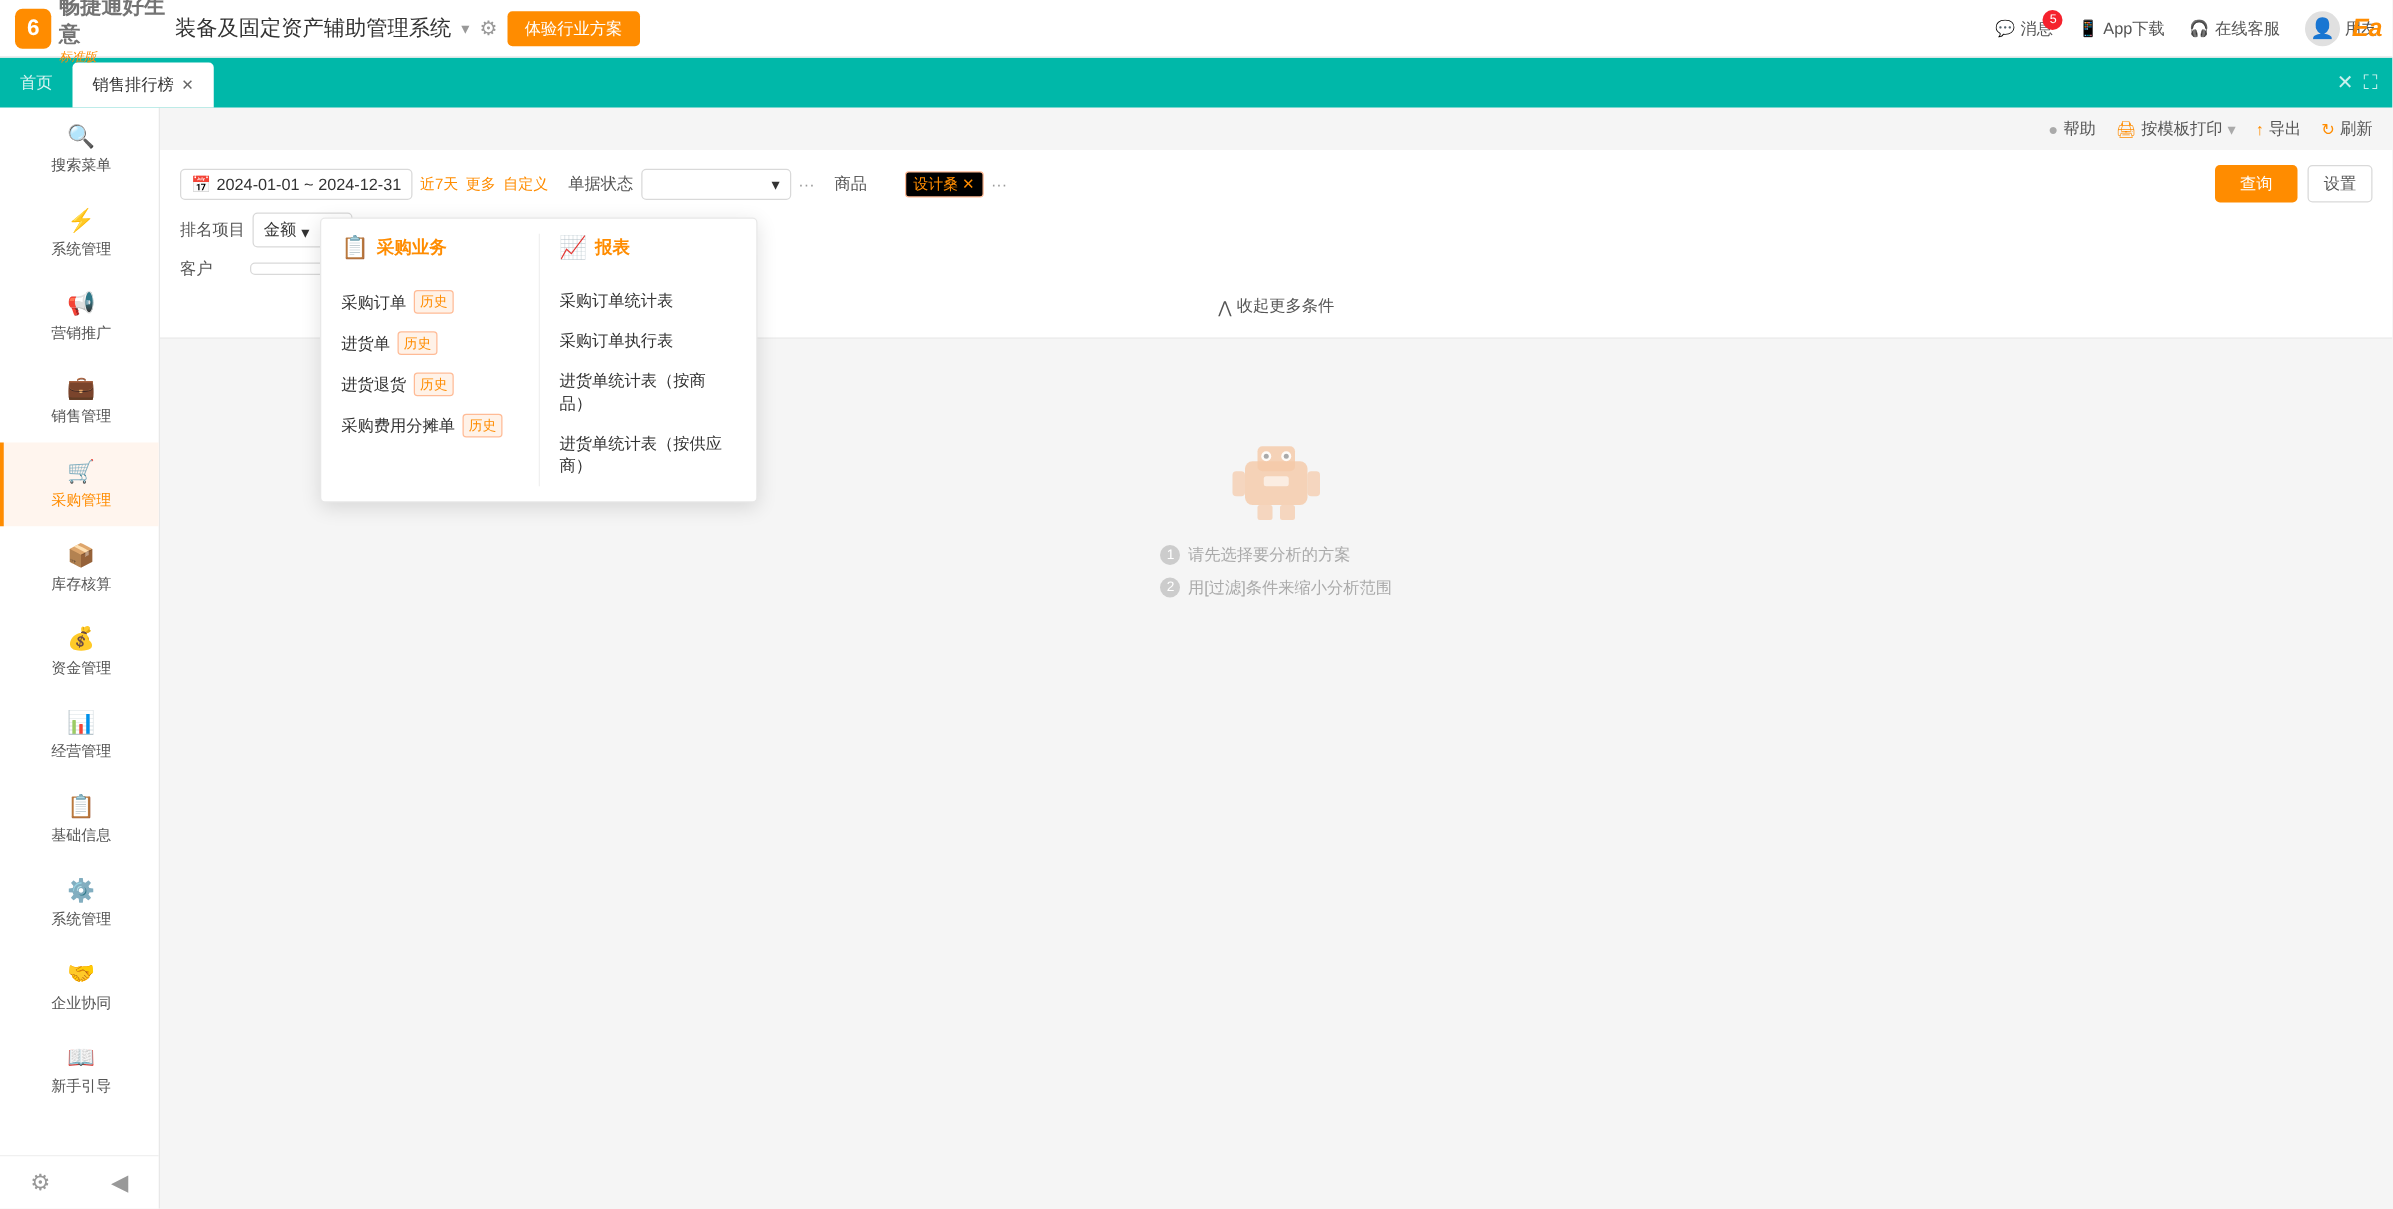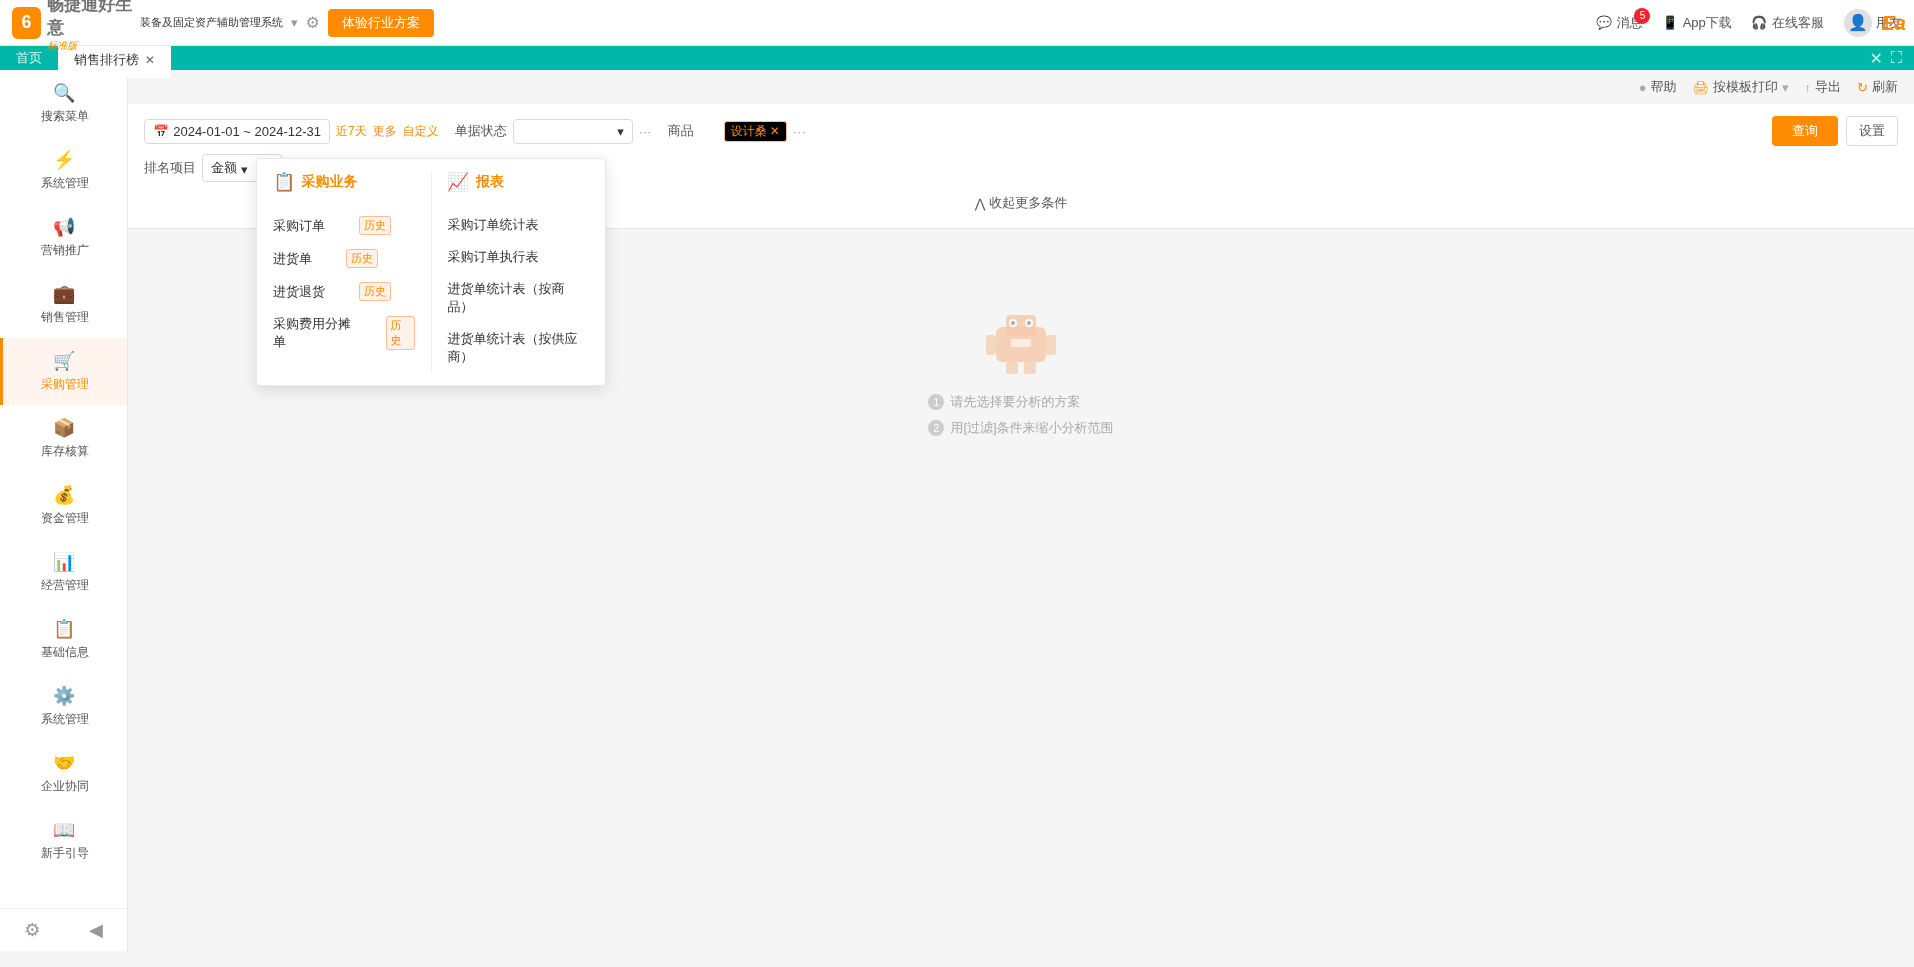--- a/index.html
+++ b/index.html
@@ -18,21 +18,21 @@
     .logo-icon {
       width: 32px; height: 32px; background: #ff8c00;
       border-radius: 6px; display: flex; align-items: center; justify-content: center;
       color: #fff; font-size: 18px; font-weight: bold;
     }
     .logo-tag { font-size: 10px; color: #ff8c00; font-style: italic; }
 
     .system-title-area {
       display: flex; align-items: center; gap: 8px; flex: 1;
     }
-    .system-title { font-size: 11px; color: #333; }
+    .system-title { font-size: 17px; color: #333; }
     .title-arrow { color: #999; cursor: pointer; }
     .settings-icon { color: #999; cursor: pointer; font-size: 16px; }
     .industry-btn {
       background: #ff8c00; color: #fff; border: none; border-radius: 4px;
       padding: 5px 14px; font-size: 13px; cursor: pointer;
     }
 
     .header-right {
       display: flex; align-items: center; gap: 20px;
     }
@@ -47,21 +47,21 @@
       display: flex; align-items: center; justify-content: center;
     }
     .user-avatar {
       width: 28px; height: 28px; border-radius: 50%;
       background: #e0e0e0; display: flex; align-items: center; justify-content: center;
       color: #888; font-size: 16px;
     }
 
     
     .tab-bar {
-      display: flex; align-items: center; height: 24px;
+      display: flex; align-items: center; height: 40px;
       background: #00b8a9; padding: 0 0 0 0;
       position: relative; z-index: 90;
     }
     .tab-item {
       display: flex; align-items: center; height: 40px;
       padding: 0 16px; cursor: pointer; font-size: 13px; color: rgba(255,255,255,0.85);
       gap: 6px;
     }
     .tab-item.active {
       background: #ffffff; color: #333; border-radius: 4px 4px 0 0;
@@ -210,21 +210,21 @@
       color: #ff8c00; font-size: 14px; font-weight: bold;
       margin-bottom: 10px; padding-bottom: 6px;
     }
     .col-icon { font-size: 18px; color: #ff8c00; }
     .dropdown-menu-item {
       display: flex; align-items: center; gap: 6px;
       padding: 7px 0; cursor: pointer; color: #333; font-size: 13px;
     }
     .history-tag {
       background: #fff2e8; color: #ff8c00; border: 1px solid #ffbb96;
-      border-radius: 3px; padding: 1px 4px; font-size: 11px; margin-left: 28px;
+      border-radius: 3px; padding: 1px 4px; font-size: 11px;
     }
 
     .rank-select {
       display: flex; align-items: flex-end; gap: 4px;
       border: 1px solid #d9d9d9; border-radius: 4px; padding: 4px 8px;
       background: #fff; cursor: pointer; min-width: 80px;
     }
   </style>
 </head>
 <body>
@@ -415,20 +415,31 @@
         <div class="filter-item">
           <span class="filter-label">业务员</span>
           <div class="filter-select" style="min-width:100px;">
             <span style="color:#ccc;flex:1;"></span>
             <span></span>
           </div>
           <span class="filter-dots">···</span>
         </div>
       </div>
 
+      <div class="filter-row">
+
+        <div class="filter-item">
+          <span class="filter-label">客户</span>
+          <div class="filter-select" style="min-width:200px;">
+            <span style="color:#ccc;flex:1;"></span>
+            <span></span>
+          </div>
+          <span class="filter-dots">···</span>
+        </div>
+      </div>
 
       <div class="collapse-row">
         <div class="collapse-btn">
           <span>⋀</span>
           <span>收起更多条件</span>
         </div>
       </div>
     </div>
 
     <div class="empty-state">

